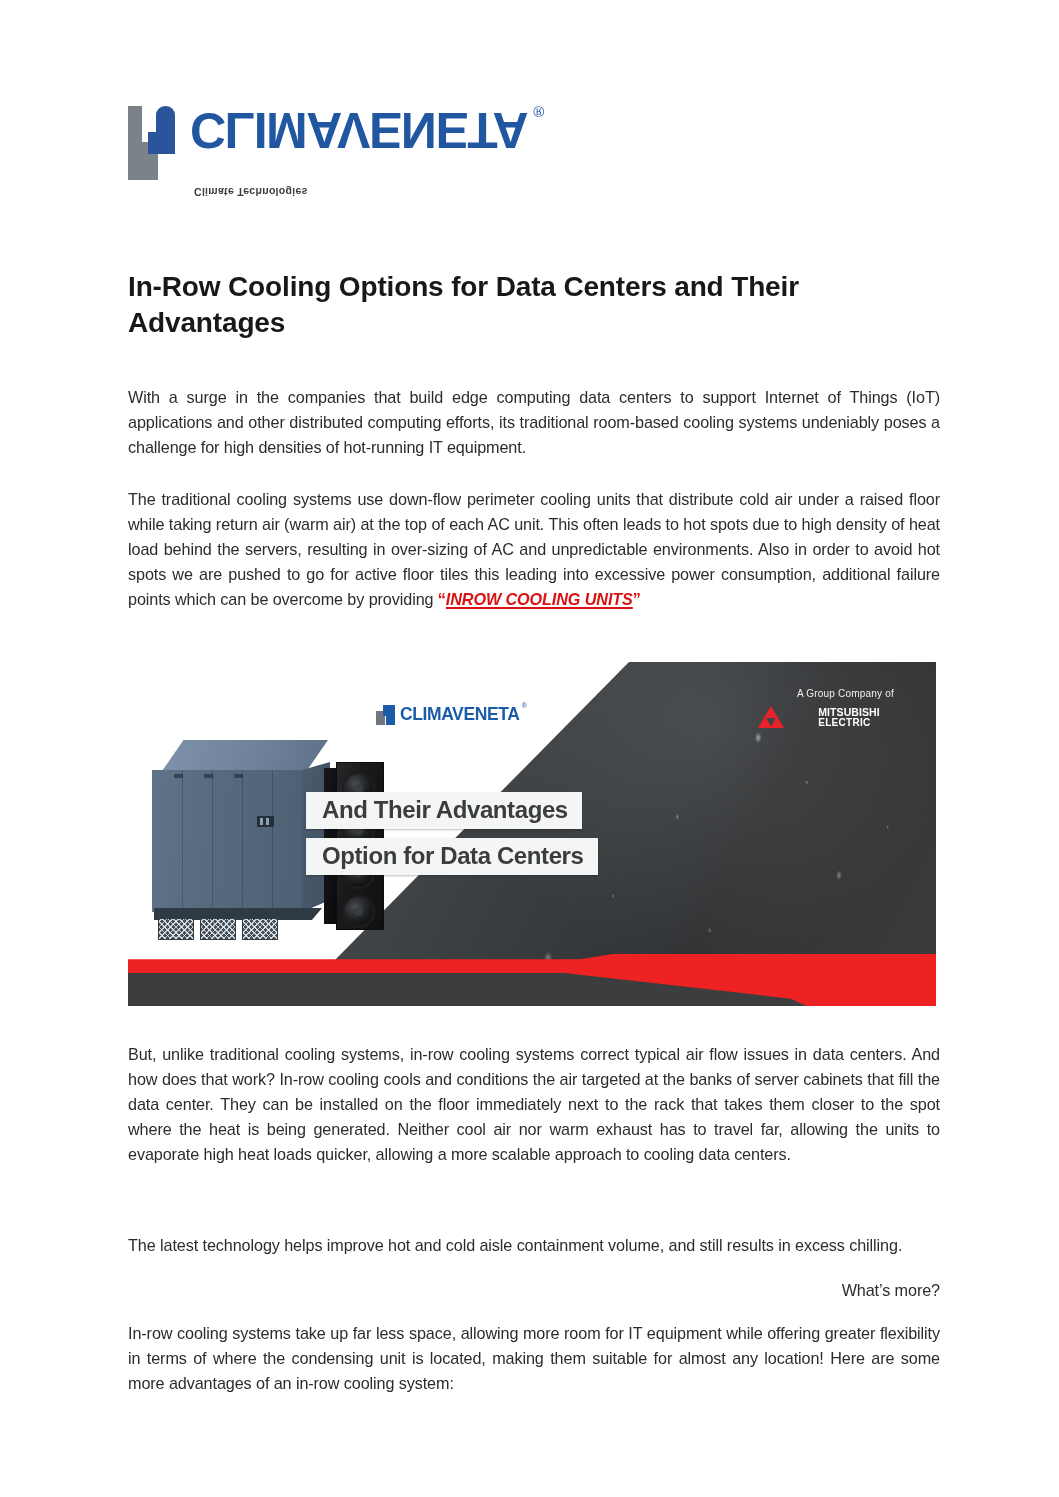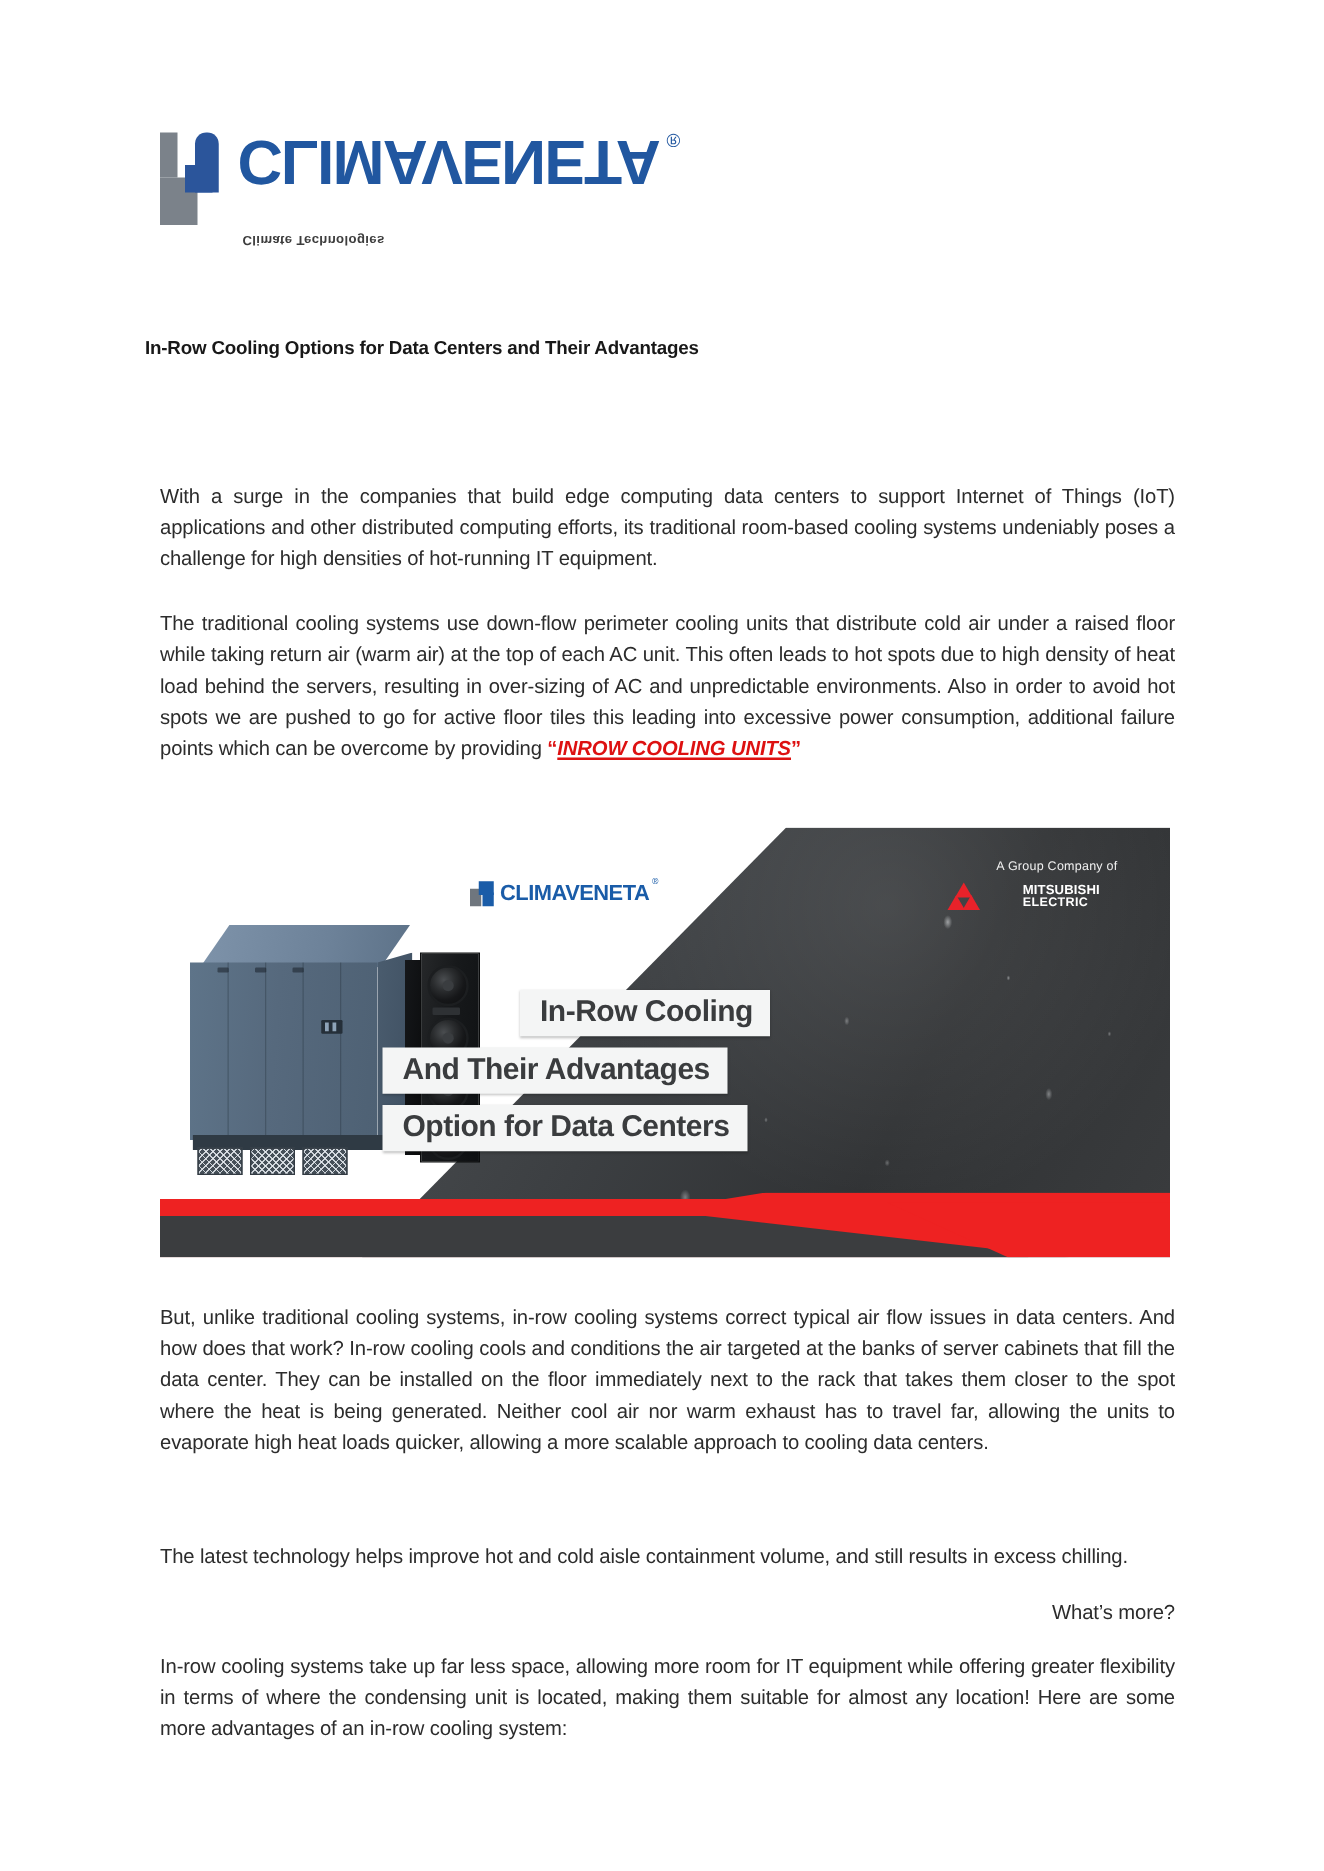--- a/index.html
+++ b/index.html
@@ -95,24 +95,24 @@
     bottom: -2px;
     font-size: 15px;
     font-weight: 400;
     color: #2157a0;
     letter-spacing: 0;
   }
 
   
   .doc-title {
     position: absolute;
-    left: 116px;
+    left: 128px;
     top: 269px;
     width: 812px;
-    font-size: 15px;
+    font-size: 28px;
     font-weight: 700;
     color: #181818;
     letter-spacing: -0.15px;
     line-height: 1.3;
   }
 
   
   .para {
     position: absolute;
     left: 128px;
@@ -497,21 +497,20 @@
             <i></i>
           </div>
         <div class="bn-mits-words">
           <div>MITSUBISHI</div>
           <div>ELECTRIC</div>
         </div>
       </div>
     </div>
 
     <div class="bn-head">
-      <span class="bn-line bn-line-1"><span class="bn-bar">In-Row Cooling</span></span>
       <span class="bn-line bn-line-3"><span class="bn-bar">And Their Advantages</span></span>
       <span class="bn-line bn-line-2"><span class="bn-bar">Option for Data Centers</span></span>
     </div>
 
     <div class="bn-dark-foot"></div>
     <div class="bn-red-a"></div>
     <div class="bn-red-b"></div>
     <div class="bn-red-c"></div>
   </div>
 

